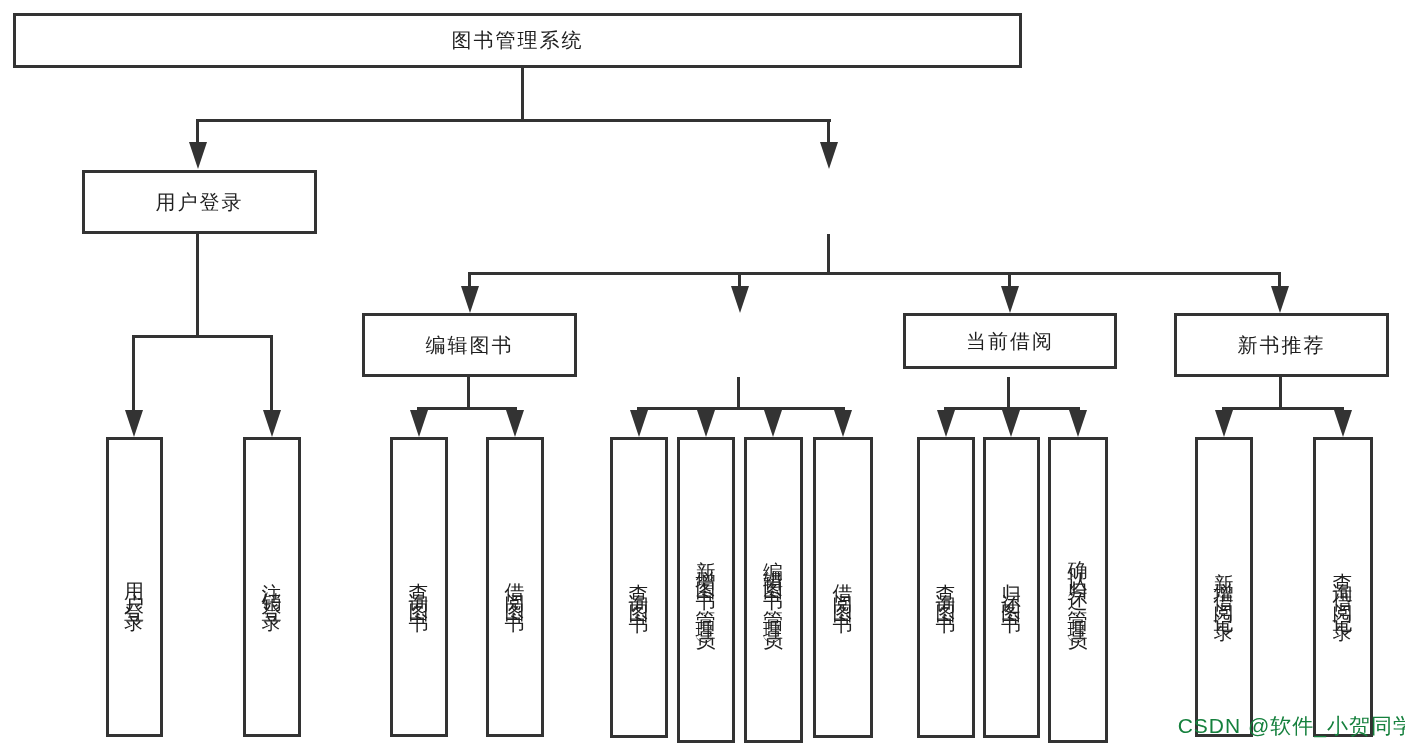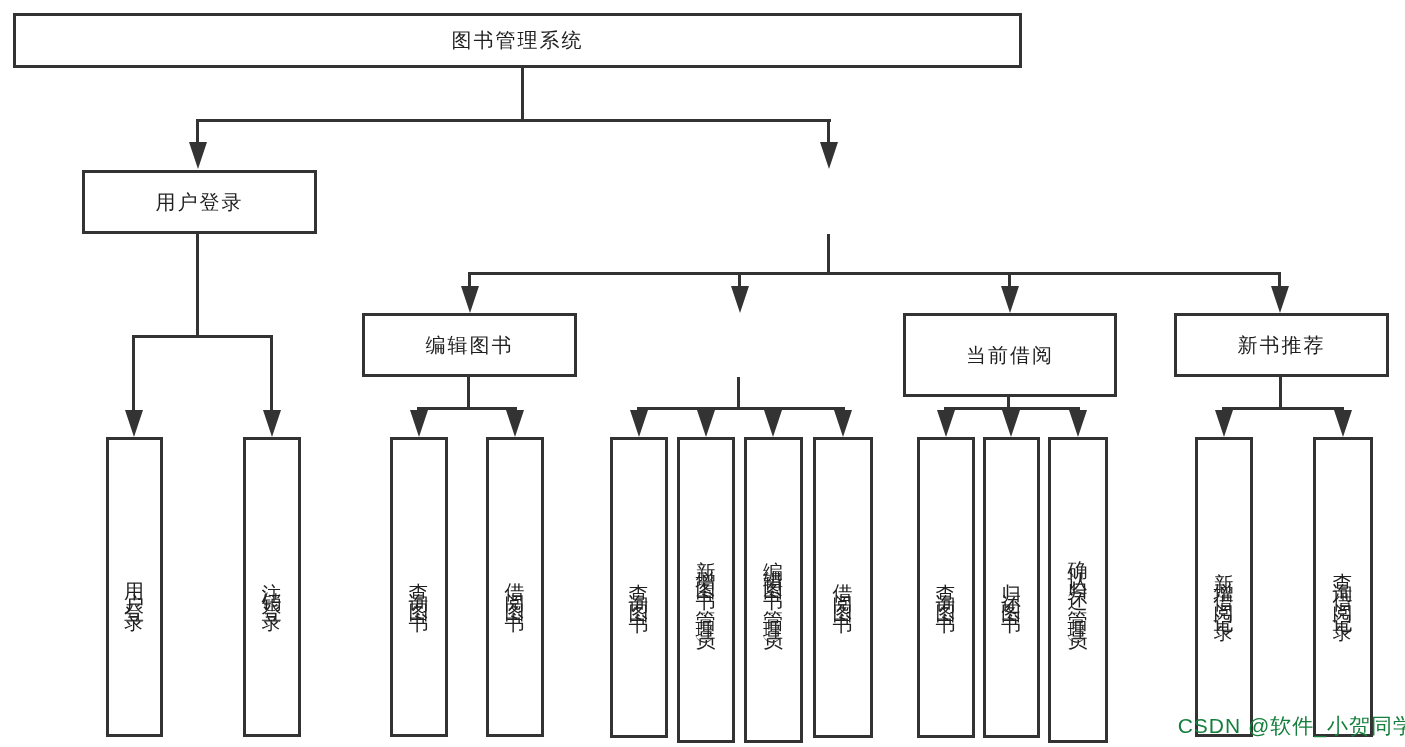--- a/index.html
+++ b/index.html
@@ -114,21 +114,21 @@
     <span class="lbl">图书管理系统</span>
   </div>
 
   <div class="box hbox" style="left:82px;top:170px;width:235px;height:64px">
     <span class="lbl">用户登录</span>
   </div>
 
   <div class="box hbox" style="left:362px;top:313px;width:215px;height:64px">
     <span class="lbl">编辑图书</span>
   </div>
-  <div class="box hbox" style="left:903px;top:313px;width:214px;height:84px">
+  <div class="box hbox" style="left:903px;top:313px;width:214px;height:56px">
     <span class="lbl">当前借阅</span>
   </div>
   <div class="box hbox" style="left:1174px;top:313px;width:215px;height:64px">
     <span class="lbl">新书推荐</span>
   </div>
 
   <div class="box vbox" style="left:106px;top:437px;width:57px;height:300px">
     <span class="lbl">用户登录</span>
   </div>
   <div class="box vbox" style="left:243px;top:437px;width:58px;height:300px">

